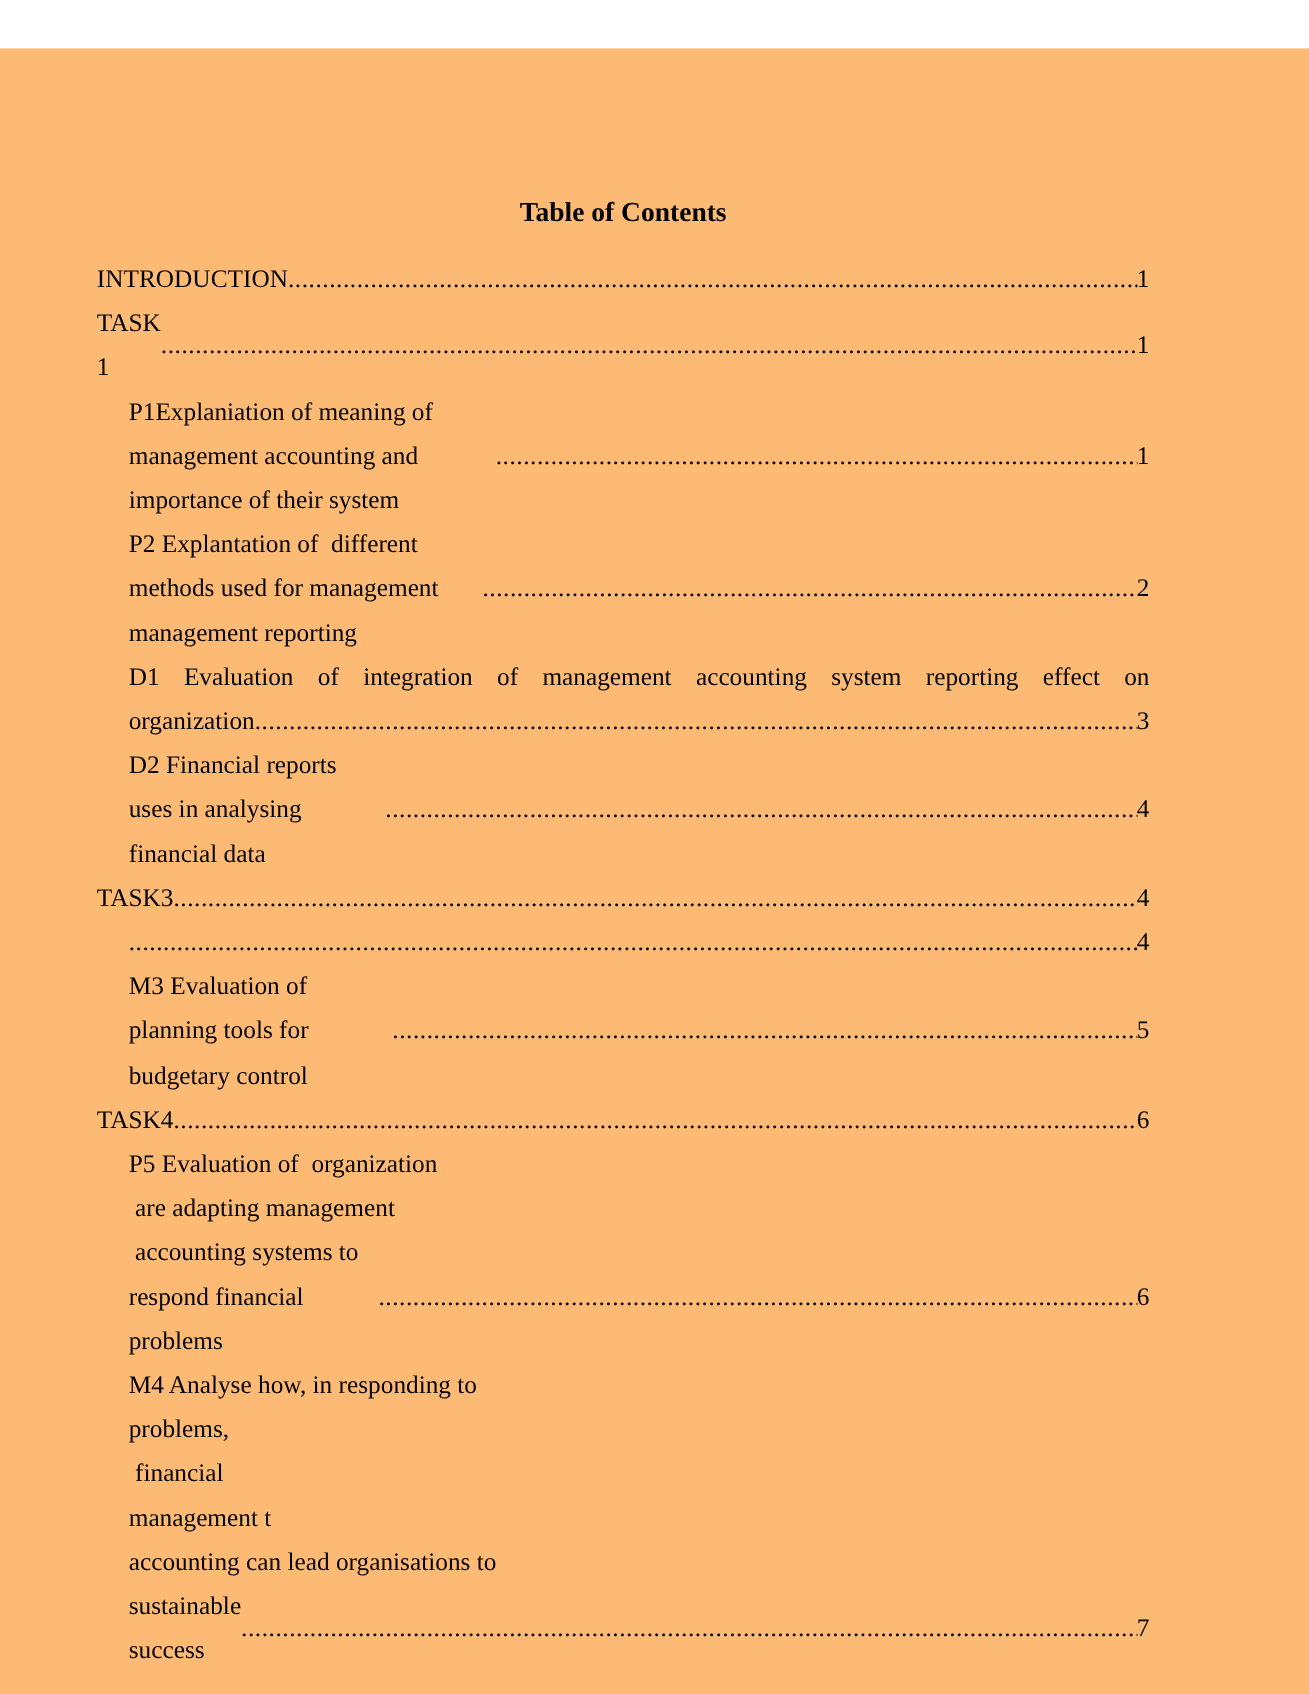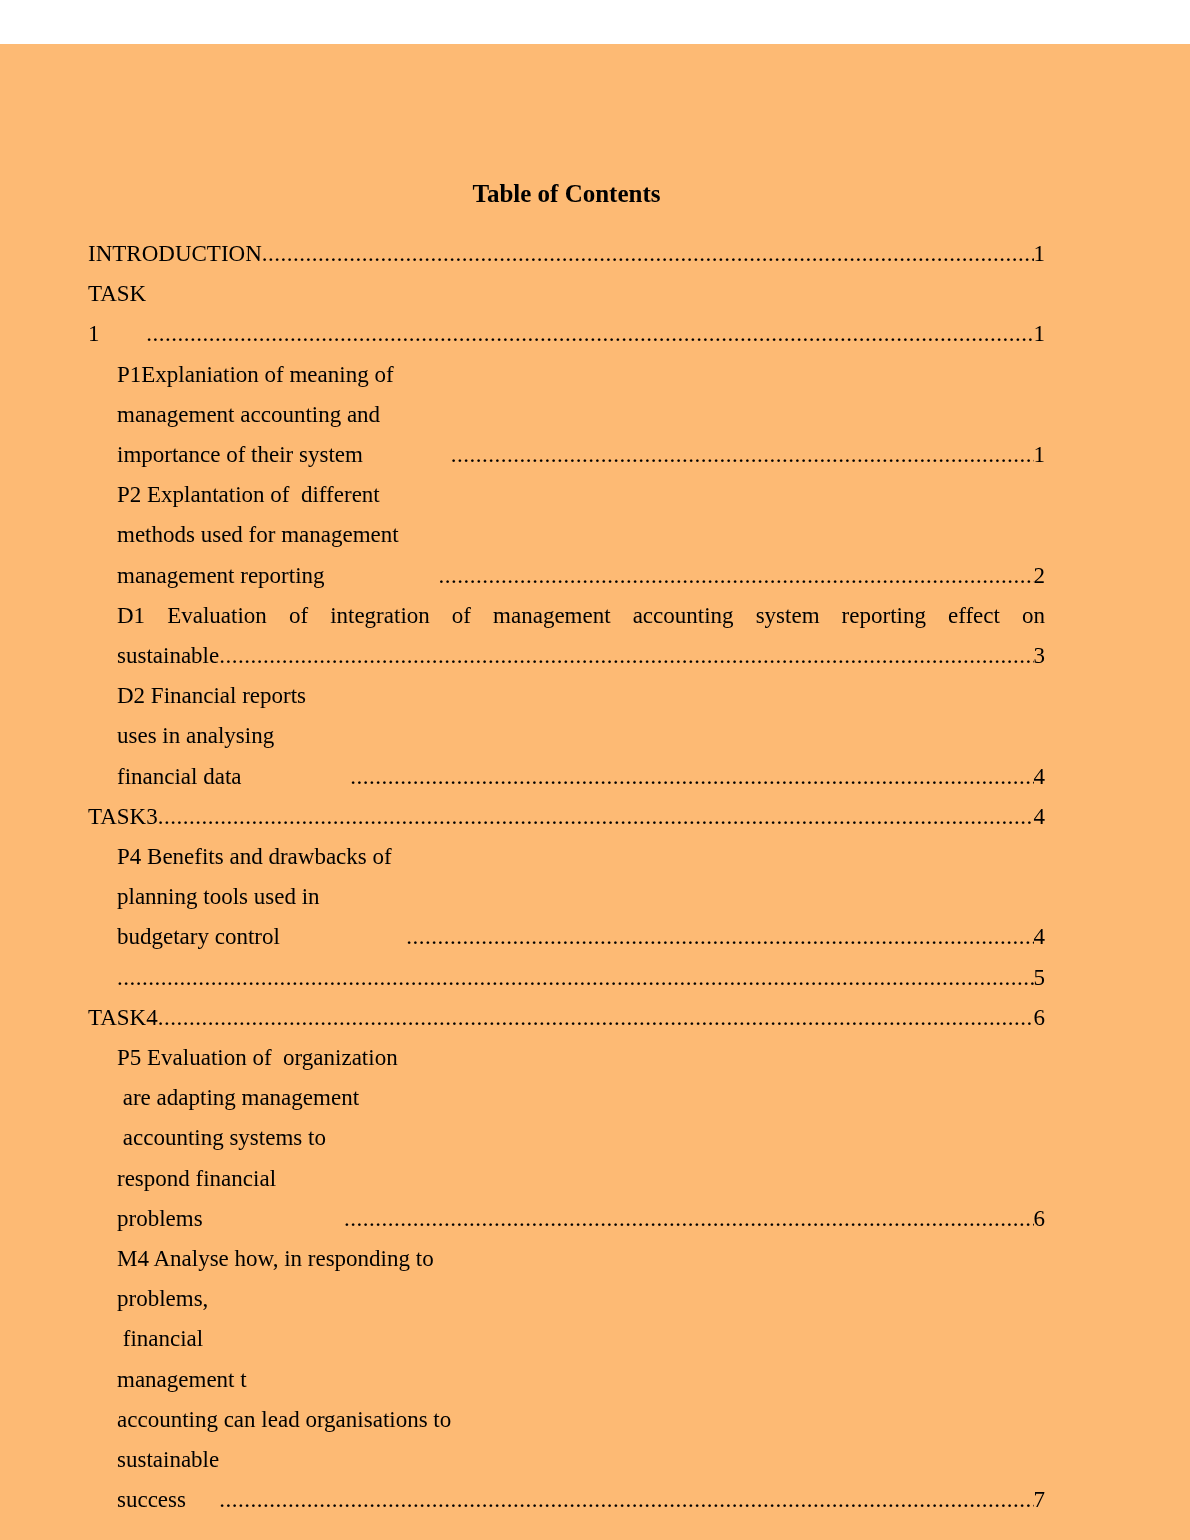--- a/index.html
+++ b/index.html
@@ -24,21 +24,21 @@
     font-weight: bold;
     text-align: center;
     margin: 0 0 20px 0;
     line-height: 40px;
   }
   .toc {
     font-size: 23px;
   }
   .toc-row {
     display: flex;
-    align-items: flex-end;
+    align-items: center;
     line-height: 40.2px;
   }
   .toc-row.level-2 {
     padding-left: 29px;
   }
   .toc-text {
     white-space: pre-wrap;
   }
   .toc-dots {
     flex: 1 1 auto;
@@ -92,44 +92,44 @@
     <span class="toc-dots" aria-hidden="true"></span>
     <span class="toc-page">2</span>
   </div>
 
   <div class="toc-row level-2 justify no-leader">
     <span class="toc-text">D1 Evaluation of integration of management accounting system reporting effect on</span>
 
   </div>
 
   <div class="toc-row level-2">
-    <span class="toc-text">sustainable </span>
+    <span class="toc-text">organization </span>
     <span class="toc-dots" aria-hidden="true"></span>
     <span class="toc-page">3</span>
   </div>
 
   <div class="toc-row level-2">
     <span class="toc-text">D2 Financial reports uses in analysing financial data</span>
     <span class="toc-dots" aria-hidden="true"></span>
     <span class="toc-page">4</span>
   </div>
 
   <div class="toc-row level-1">
     <span class="toc-text">TASK3</span>
     <span class="toc-dots" aria-hidden="true"></span>
     <span class="toc-page">4</span>
   </div>
 
   <div class="toc-row level-2">
-    <span class="toc-text">P4 Benefits and drawbacks of planning tools used in budgetary control</span>
     <span class="toc-dots" aria-hidden="true"></span>
     <span class="toc-page">4</span>
   </div>
 
   <div class="toc-row level-2">
+    <span class="toc-text">M3 Evaluation of planning tools for budgetary control</span>
     <span class="toc-dots" aria-hidden="true"></span>
     <span class="toc-page">5</span>
   </div>
 
   <div class="toc-row level-1">
     <span class="toc-text">TASK4</span>
     <span class="toc-dots" aria-hidden="true"></span>
     <span class="toc-page">6</span>
   </div>
 

